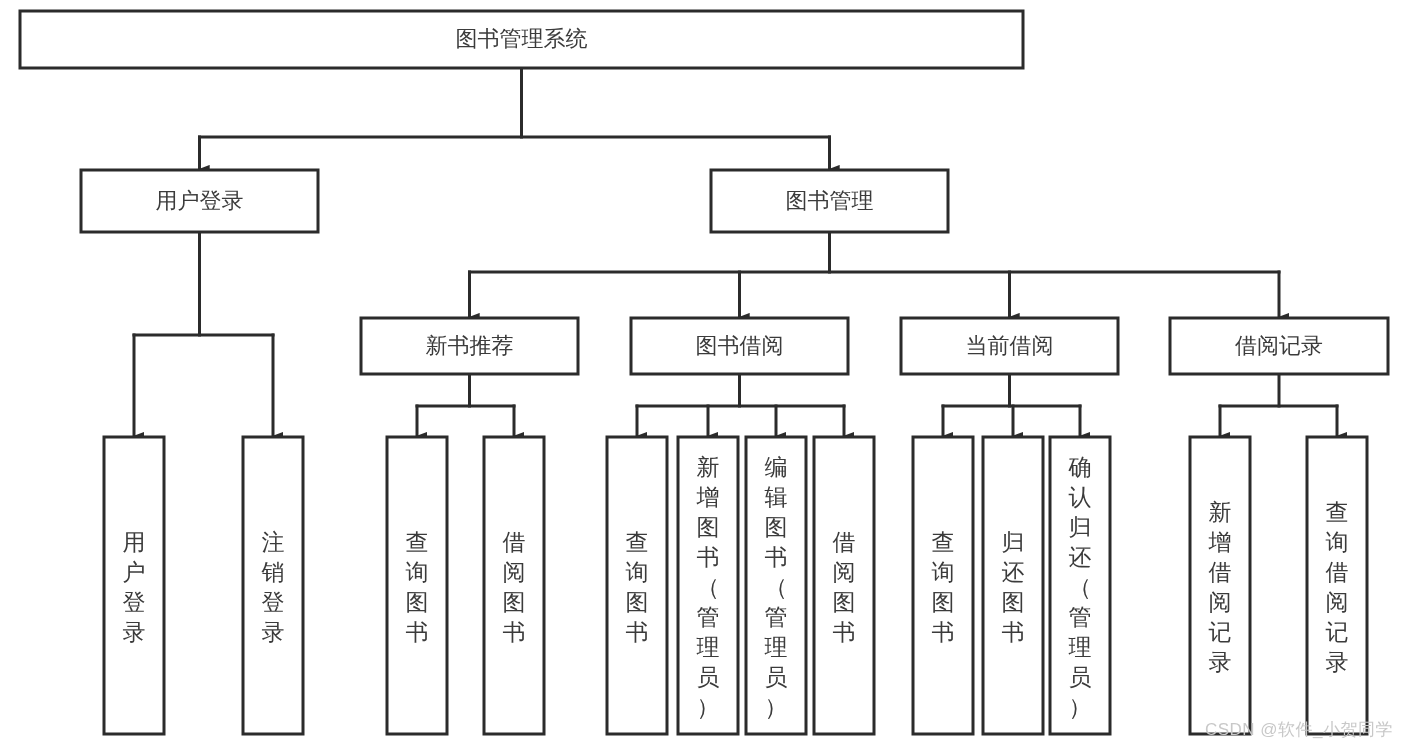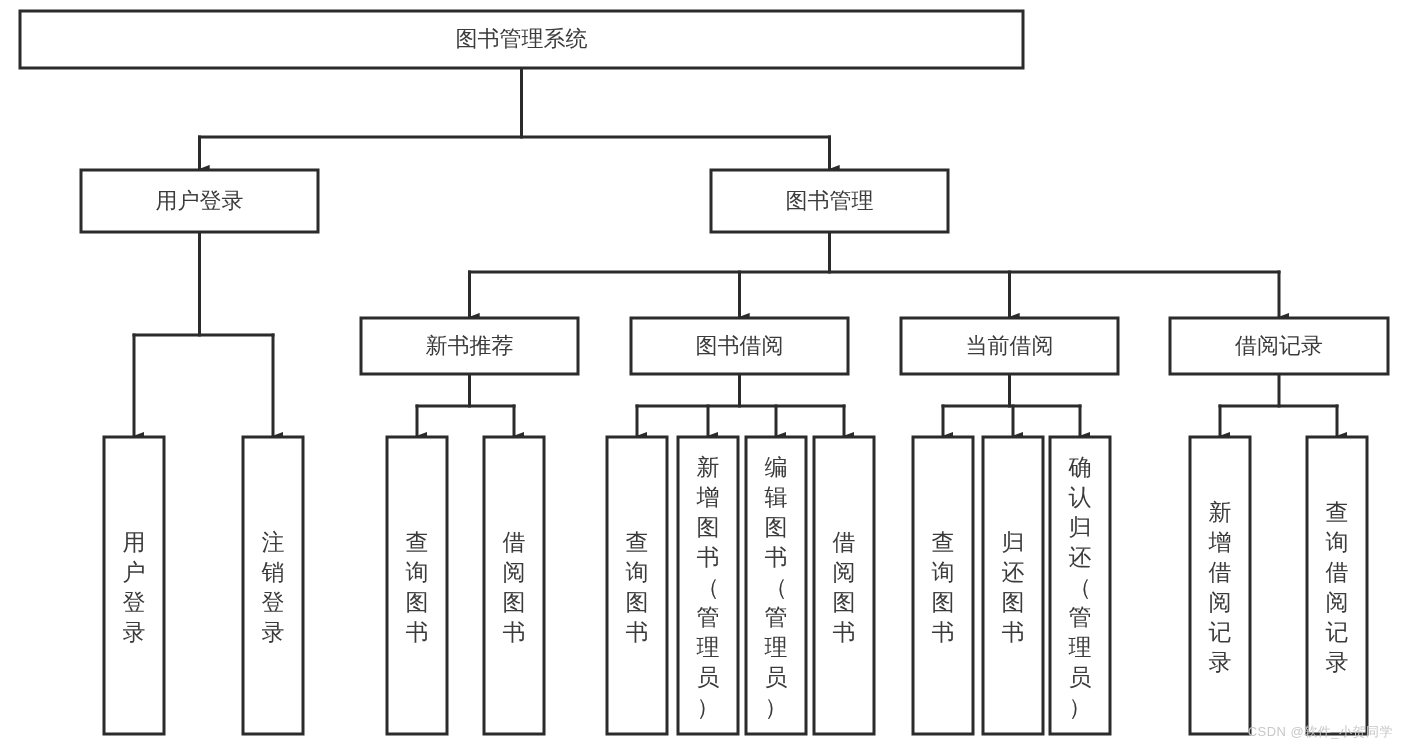--- a/index.html
+++ b/index.html
@@ -44,21 +44,21 @@
     font-family: "Liberation Sans", "DejaVu Sans", sans-serif;
     font-size: 23px;
     fill: #3b3b3b;
     text-anchor: middle;
   }
   .watermark {
     position: absolute;
     right: 12px;
     bottom: 6px;
     font-family: "Liberation Sans", "DejaVu Sans", sans-serif;
-    font-size: 13px;
+    font-size: 17px;
     color: #c8c8c8;
     letter-spacing: 0.5px;
     white-space: nowrap;
     user-select: none;
   }
 </style>
 </head>
 <body>
 
 <svg id="diagram" viewBox="0 0 1405 747">

